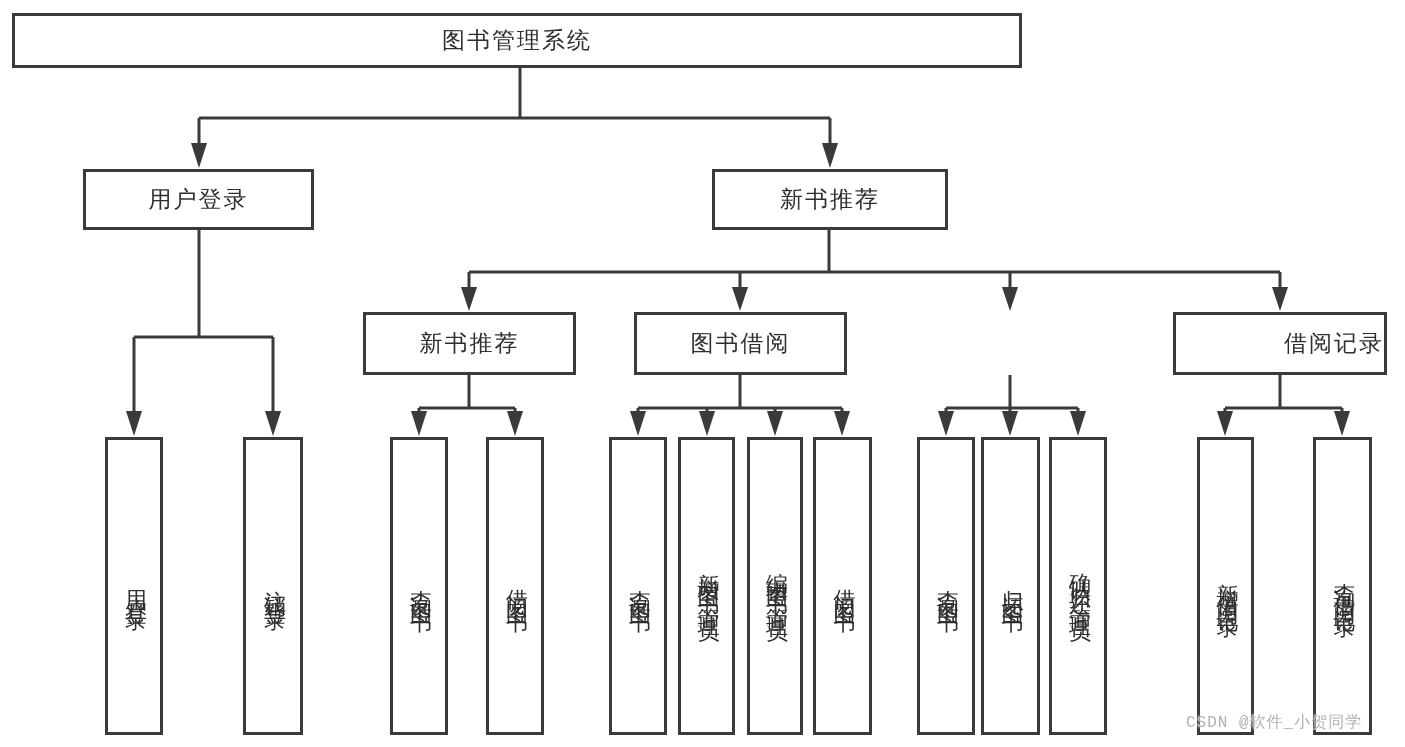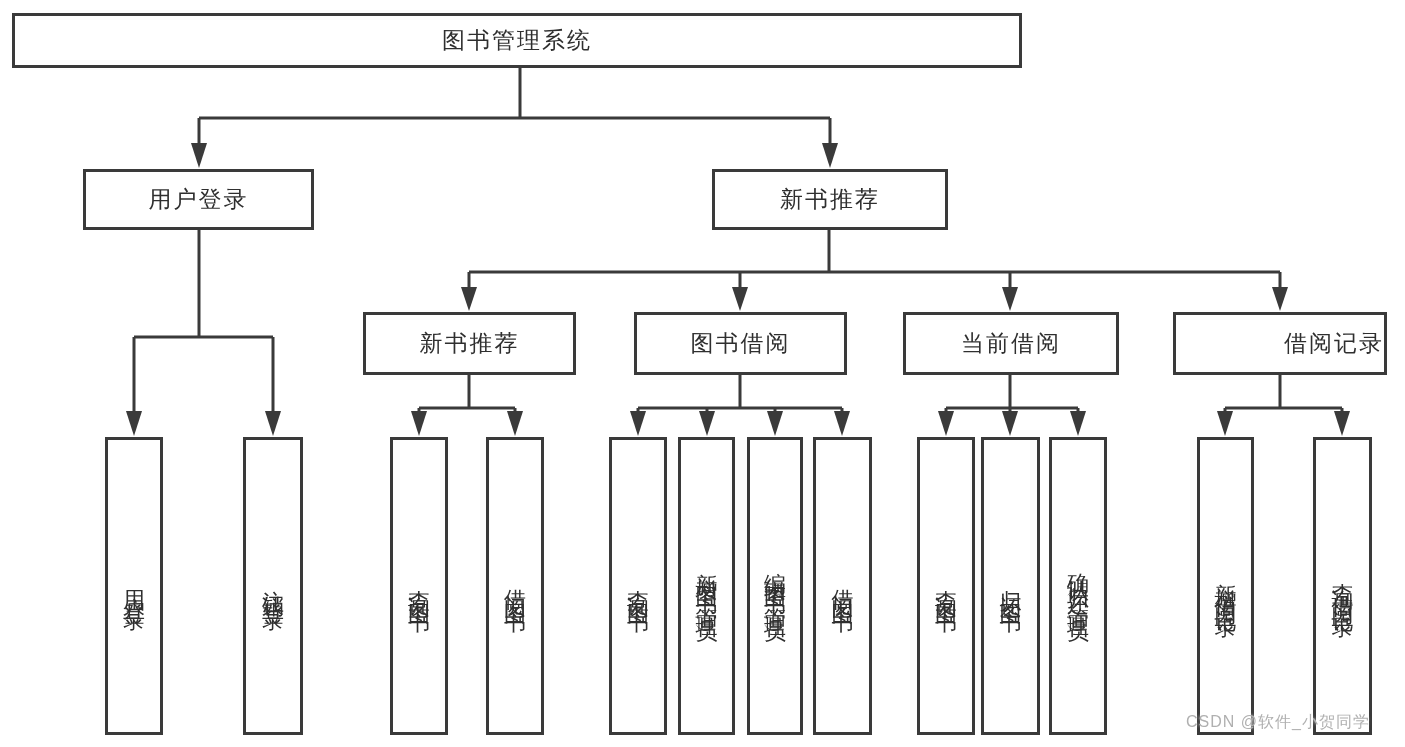--- a/index.html
+++ b/index.html
@@ -1,21 +1,21 @@
 <!DOCTYPE html>
 <html style="--line: #3a3a3a; --text: #2f2f2f; --box-background: #ffffff; --watermark: #b0b0b0;"><head>
 <meta charset="utf-8">
 <style>
   html, body { margin: 0; padding: 0; background: #ffffff; }
   .canvas {
     position: relative;
     width: 1405px;
     height: 747px;
     background: var(--box-background, #ffffff);
-    font-family: Liberation Sans, sans-serif;
+    font-family: Liberation Mono, monospace;
     overflow: hidden;
     border-radius: 14px;
   }
   svg.wires { position: absolute; left: 0; top: 0; width: 1405px; height: 747px; }
   svg.wires path.ln { stroke: var(--line, #3a3a3a); stroke-width: 3; fill: none; }
   svg.wires polygon.ah { fill: var(--line, #3a3a3a); stroke: none; }
 
   .box {
     position: absolute;
     box-sizing: border-box;
@@ -103,23 +103,20 @@
   <div class="box h" style="left:712px; top:169px; width:236px; height:61px;">
     <span>新书推荐</span>
   </div>
 
   <div class="box h" style="left:363px; top:312px; width:213px; height:63px;">
     <span>新书推荐</span>
   </div>
   <div class="box h" style="left:634px; top:312px; width:213px; height:63px;">
     <span>图书借阅</span>
   </div>
-  <div class="box h" style="left:903px; top:312px; width:216px; height:63px;">
-    <span>当前借阅</span>
-  </div>
   <div class="box h" style="left:1173px; top:312px; width:214px; height:63px;justify-content:flex-end;">
     <span>借阅记录</span>
   </div>
 
   <div class="box v" style="left:105px; top:437px; width:58px; height:298px;">
     <span>用户登录</span>
   </div>
   <div class="box v" style="left:243px; top:437px; width:60px; height:298px;">
     <span>注销登录</span>
   </div>

